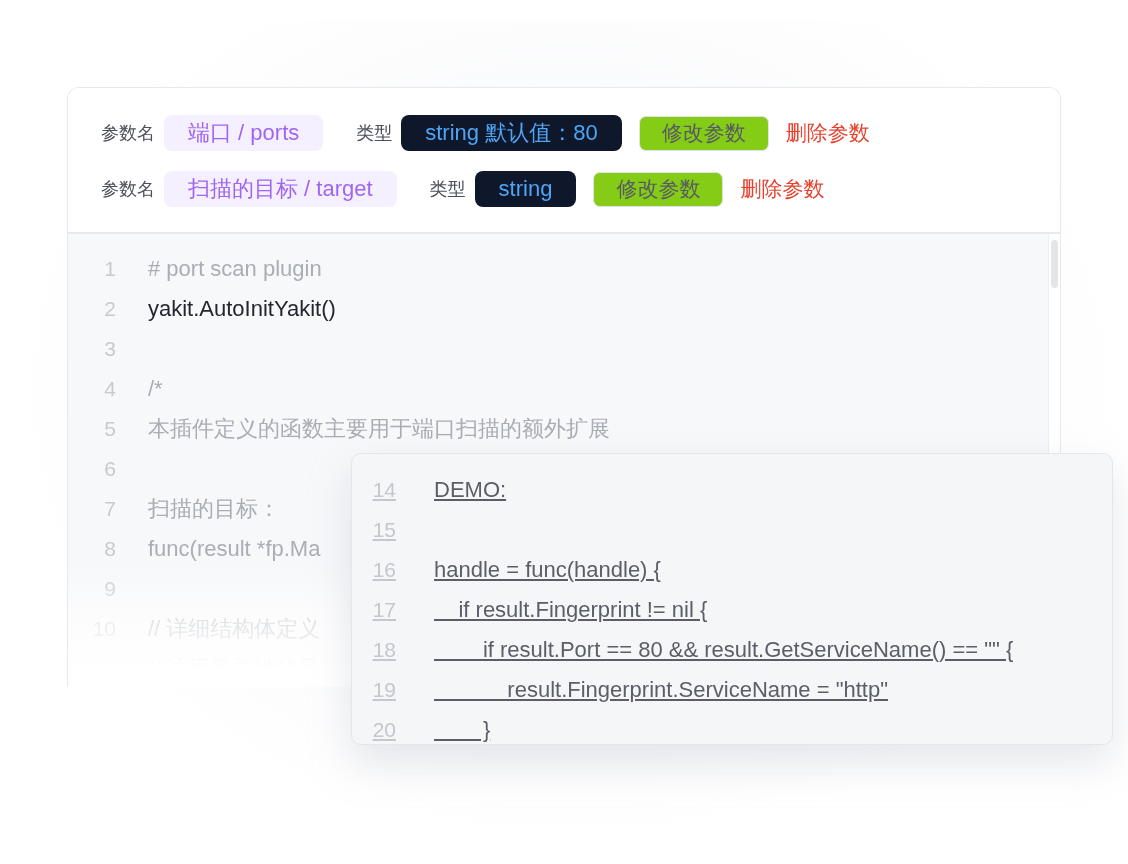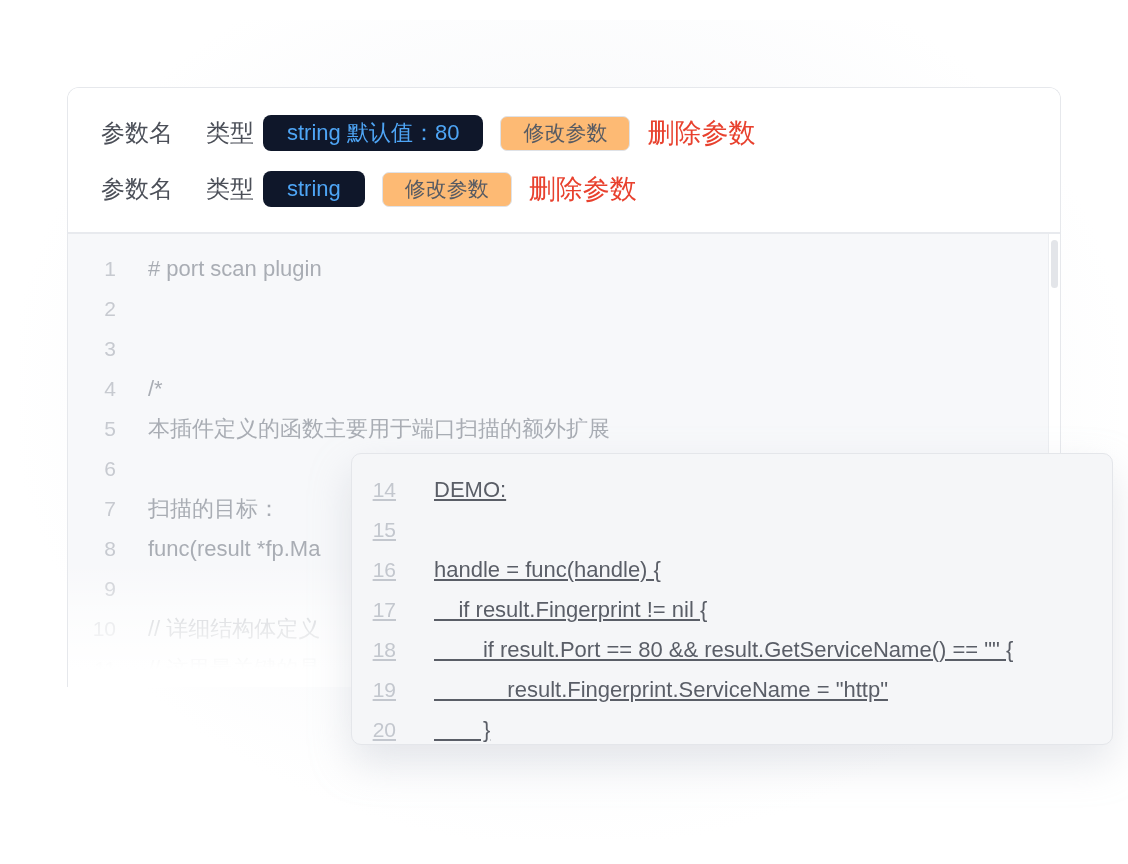--- a/index.html
+++ b/index.html
@@ -14,30 +14,30 @@
   .card {
     position: absolute; left: 67px; top: 87px; width: 994px; height: 600px;
     background: #ffffff; border: 1.5px solid #e6e8ec; border-bottom: none;
     border-radius: 12px 12px 0 0; overflow: hidden;
   }
 
   .params { position: absolute; left: 0; top: 0; width: 100%; height: 146px; background: #fff; border-bottom: 2px solid #e8eaee; }
   .param-row { position: absolute; left: 33px; height: 36px; display: flex; align-items: center; }
   .param-row.r1 { top: 27px; }
   .param-row.r2 { top: 83px; }
-  .lbl { font-size: 24px; color: #4b4f58; white-space: nowrap; }
+  .lbl { font-size: 18px; color: #4b4f58; white-space: nowrap; }
   .tag { height: 36px; line-height: 36px; border-radius: 8px; padding: 0 24px; font-size: 22px; white-space: nowrap; }
   .tag.name { background: #f5f0ff; color: #a066f2; margin-left: 9px; }
   .tag.type { background: #0f172a; color: #4ea5f5; margin-left: 9px; }
   .lbl.type-lbl { margin-left: 33px; text-align: right; }
   .btn-edit {
     height: 35px; line-height: 31px; border: 1.5px solid #dfe2e7; border-radius: 7px;
-    padding: 0 22px; font-size: 21px; color: #575b63; background: #fdba74; margin-left: 17px; white-space: nowrap; cursor: pointer;
+    padding: 0 22px; font-size: 21px; color: #575b63; background: #84cc16; margin-left: 17px; white-space: nowrap; cursor: pointer;
   }
-  .btn-del { font-size: 27px; color: #e8412e; margin-left: 17px; white-space: nowrap; cursor: pointer; }
+  .btn-del { font-size: 21px; color: #e8412e; margin-left: 17px; white-space: nowrap; cursor: pointer; }
 
   .editor { position: absolute; left: 0; top: 146px; width: 100%; height: 460px; background: #f7f8fa; }
   .code-line { position: absolute; left: 0; height: 40px; display: flex; align-items: center; }
   .ln { width: 48px; text-align: right; font-size: 21px; color: #c7cad0; }
   .code { margin-left: 32px; font-size: 22px; white-space: pre; color: #a9adb4; }
   .code.dark { color: #23262d; }
   .scroll-track { position: absolute; right: 0; top: 0; width: 12px; height: 100%; background: #fff; border-left: 1.5px solid #eceef1; }
   .scroll-thumb { position: absolute; left: 2px; top: 6px; width: 7px; height: 48px; background: #e3e5e9; border-radius: 4px; }
   .fade {
     position: absolute; left: 0; top: 330px; width: 100%; height: 140px;
@@ -56,41 +56,44 @@
 </style>
 </head>
 <body>
 
 <div class="bg-glow"></div>
 
 <div class="card">
   <div class="params">
     <div class="param-row r1">
       <span class="lbl">参数名</span>
+      <span class="tag name">端口 / ports</span>
       <span class="lbl type-lbl">类型</span>
       <span class="tag type">string 默认值：80</span>
       <span class="btn-edit">修改参数</span>
       <span class="btn-del">删除参数</span>
     </div>
     <div class="param-row r2">
       <span class="lbl">参数名</span>
+      <span class="tag name">扫描的目标 / target</span>
       <span class="lbl type-lbl">类型</span>
       <span class="tag type">string</span>
       <span class="btn-edit">修改参数</span>
       <span class="btn-del">删除参数</span>
     </div>
   </div>
 
   <div class="editor">
     <div class="code-line" style="top:15px">
         <span class="ln">1</span>
         <span class="code"># port scan plugin</span>
       </div>
     <div class="code-line" style="top:55px">
         <span class="ln">2</span>
+        <span class="code dark">yakit.AutoInitYakit()</span>
       </div>
     <div class="code-line" style="top:95px">
         <span class="ln">3</span>
         <span class="code"></span>
       </div>
     <div class="code-line" style="top:135px">
         <span class="ln">4</span>
         <span class="code">/*</span>
       </div>
     <div class="code-line" style="top:175px">

